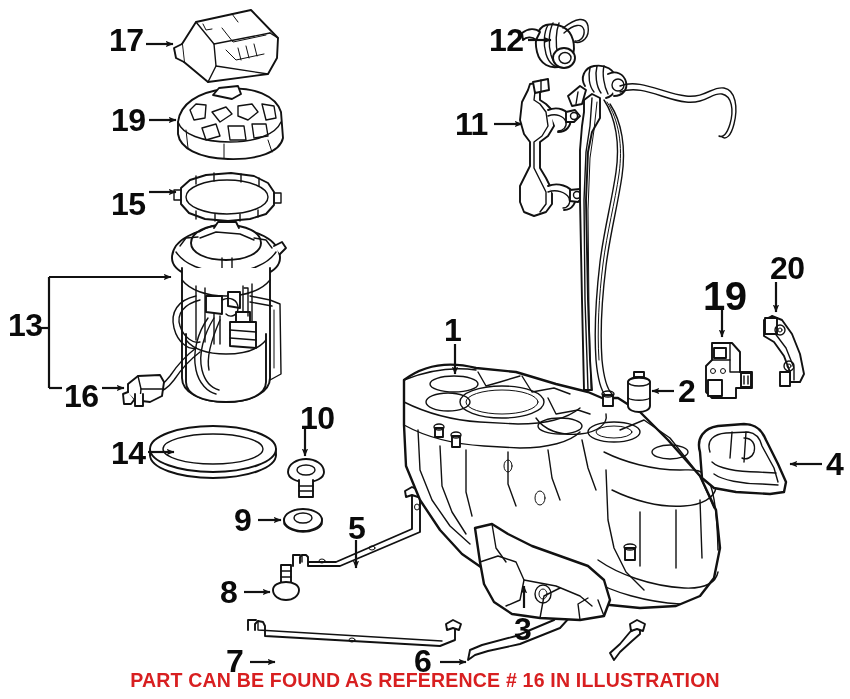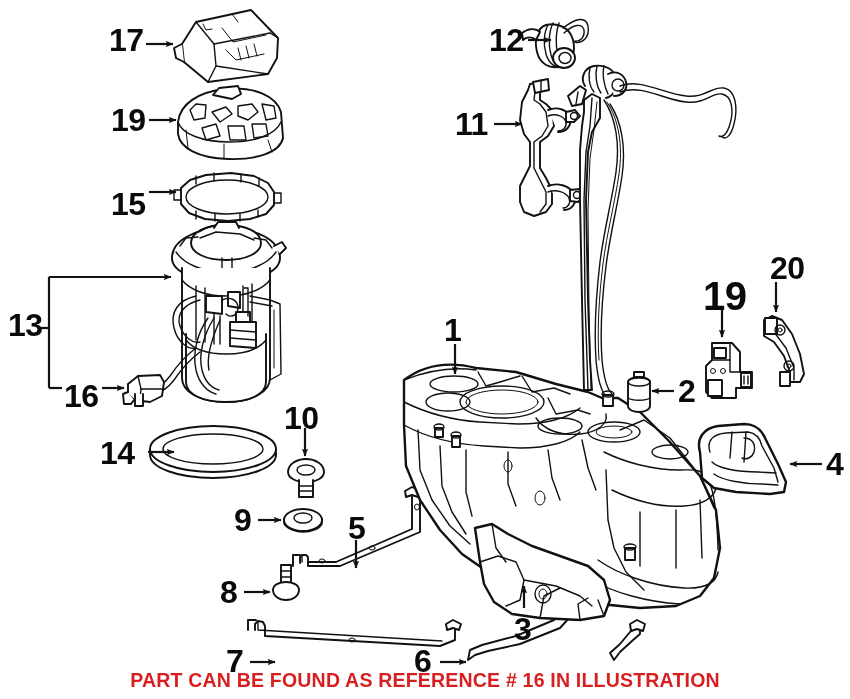--- a/index.html
+++ b/index.html
@@ -418,25 +418,25 @@
 
   <div class="lbl" style="left:444px;top:314px;font-size:32px;">1</div>
   <div class="lbl" style="left:678px;top:375px;font-size:32px;">2</div>
   <div class="lbl" style="left:514px;top:613px;font-size:32px;">3</div>
   <div class="lbl" style="left:826px;top:448px;font-size:32px;">4</div>
   <div class="lbl" style="left:348px;top:512px;font-size:32px;">5</div>
   <div class="lbl" style="left:414px;top:645px;font-size:32px;">6</div>
   <div class="lbl" style="left:226px;top:645px;font-size:32px;">7</div>
   <div class="lbl" style="left:220px;top:576px;font-size:32px;">8</div>
   <div class="lbl" style="left:234px;top:504px;font-size:32px;">9</div>
-  <div class="lbl" style="left:284px;top:402px;font-size:32px;">10</div>
+  <div class="lbl" style="left:300px;top:402px;font-size:32px;">10</div>
   <div class="lbl" style="left:455px;top:108px;font-size:32px;text-align:center;">11</div>
   <div class="lbl" style="left:489px;top:24px;font-size:32px;">12</div>
   <div class="lbl" style="left:8px;top:309px;font-size:32px;">13</div>
-  <div class="lbl" style="left:100px;top:437px;font-size:32px;text-align:right;">14</div>
+  <div class="lbl" style="left:111px;top:437px;font-size:32px;text-align:right;">14</div>
   <div class="lbl" style="left:111px;top:188px;font-size:32px;">15</div>
   <div class="lbl" style="left:64px;top:380px;font-size:32px;">16</div>
   <div class="lbl" style="left:109px;top:24px;font-size:32px;">17</div>
   <div class="lbl" style="left:111px;top:104px;font-size:32px;">19</div>
   <div class="lbl" style="left:703px;top:276px;font-size:40px;">19</div>
   <div class="lbl" style="left:758px;top:252px;font-size:32px;margin-left:12px;">20</div>
 
   <div id="footnote">PART CAN BE FOUND AS REFERENCE # 16 IN ILLUSTRATION</div>
 
 </div>

